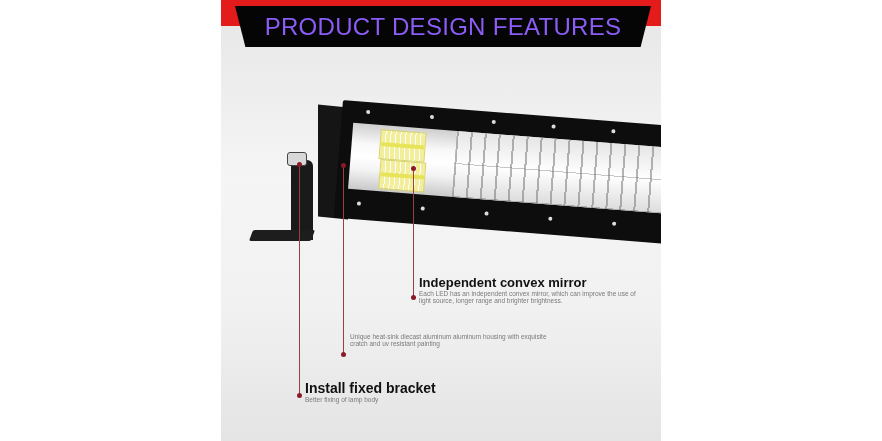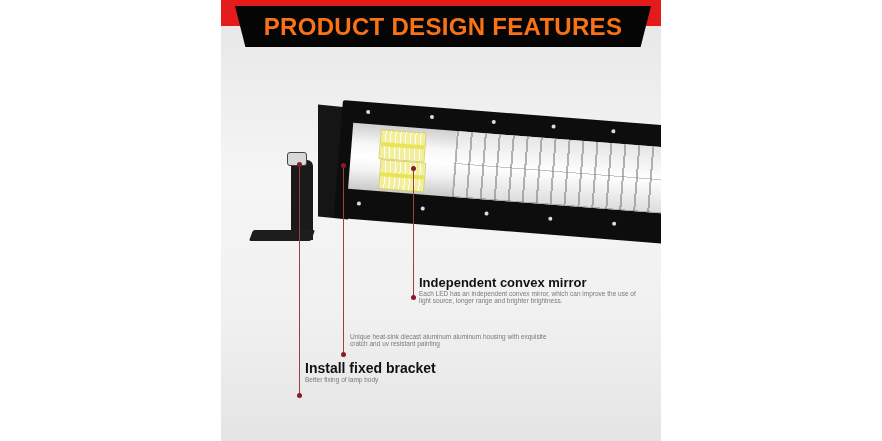--- a/index.html
+++ b/index.html
@@ -13,21 +13,21 @@
   }
   .banner-red {
     position: absolute; left: 0; top: 0; width: 440px; height: 26px; background: #e41b1b;
   }
   .banner-black {
     position: absolute; left: 14px; top: 6px; width: 416px; height: 41px; background: #050505;
     clip-path: polygon(0 0, 100% 0, 97.5% 100%, 2.5% 100%);
     display: flex; align-items: center; justify-content: center;
   }
   .banner-title {
-    color: #f97316; font-weight: bold; font-size: 24px; letter-spacing: 0.3px; margin-top: 1px;
+    color: #8b5cf6; font-weight: normal; font-size: 24px; letter-spacing: 0.3px; margin-top: 1px;
   }
   
   .bar-wrap { position: absolute; left: 0; top: 0; width: 440px; height: 441px; }
   .bar {
     position: absolute; left: 122px; top: 100px; width: 360px; height: 118px;
     background: #0d0d0d; transform-origin: left top; transform: rotate(4.5deg);
     border-radius: 2px;
   }
   .bar-end {
     position: absolute; left: 97px; top: 106px; width: 30px; height: 112px; background: #151515;
@@ -138,18 +138,18 @@
     <div class="feature-title" style="font-size:13px">Independent convex mirror</div>
     <div class="feature-desc">Each LED has an independent convex mirror,  which can improve the use of</div>
     <div class="feature-desc">light source, longer range and brighter brightness.</div>
   </div>
 
   <div class="feature" style="left:129px;top:333px">
     <div class="feature-desc">Unique heat-sink diecast aluminum aluminum housing with exquisite</div>
     <div class="feature-desc">cratch and uv resistant painting</div>
   </div>
 
-  <div class="feature" style="left:84px;top:360px">
+  <div class="feature" style="left:84px;top:380px">
     <div class="feature-title" style="font-size:14px">Install fixed bracket</div>
     <div class="feature-desc">Better fixing of lamp body</div>
   </div>
 
 </div>
 
 </body></html>

